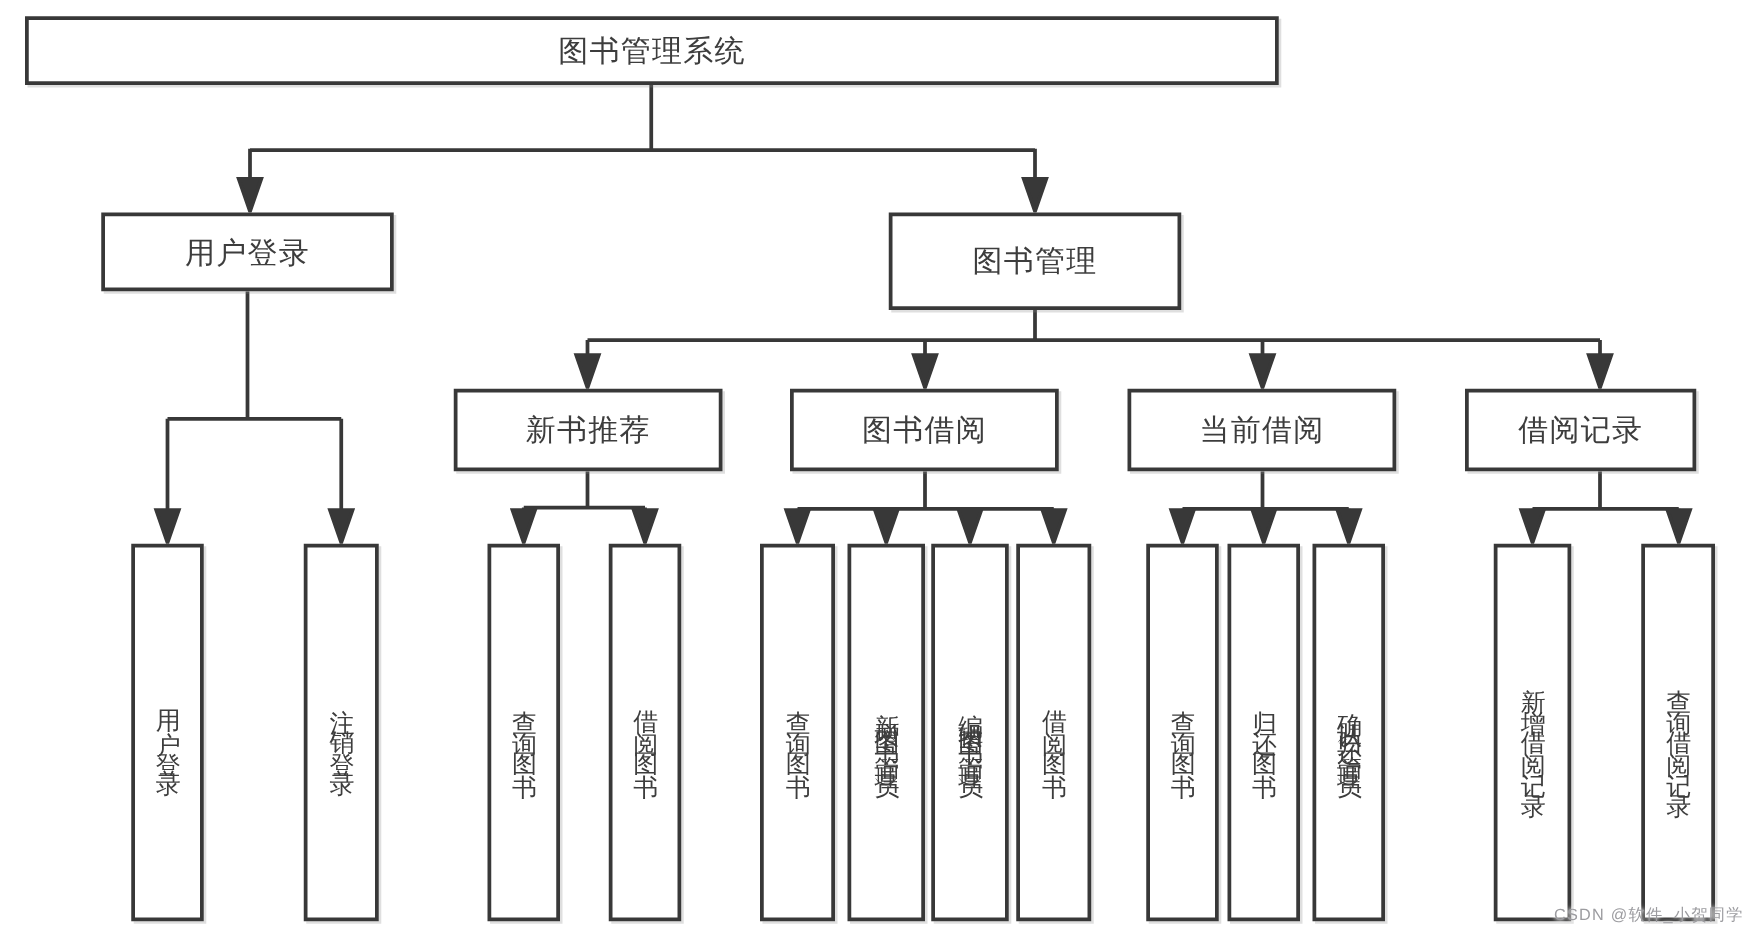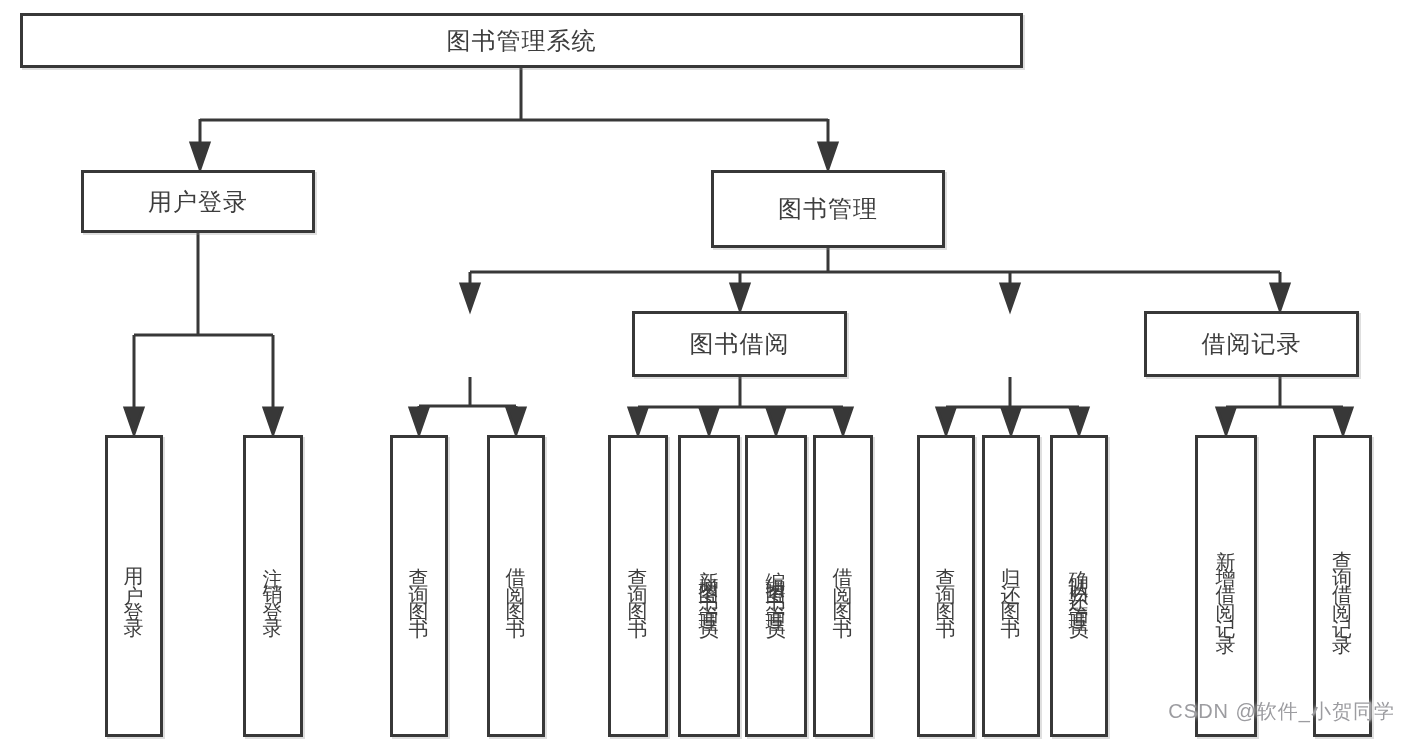--- a/index.html
+++ b/index.html
@@ -37,23 +37,23 @@
   }
   .node.v {
     writing-mode: vertical-rl;
     text-orientation: mixed;
     font-size: 20px;
     line-height: 1;
   }
   .watermark {
     position: absolute;
     right: 10px;
-    bottom: 22px;
+    bottom: 6px;
     z-index: 10;
-    font-size: 20px;
+    font-size: 13px;
     color: #9c9ca0;
     letter-spacing: 1px;
     text-shadow: 0 0 3px #ffffff, 0 0 5px #ffffff;
     white-space: nowrap;
   }
 </style>
 </head>
 <body>
 
 <div class="stage">
@@ -106,22 +106,24 @@
       <polygon points="1217,408 1235,408 1226,434"></polygon>
       <polygon points="1334,408 1352,408 1343,434"></polygon>
     </g>
   </svg>
 
   <div class="node h" style="left:20px; top:13px; width:1003px; height:55px;">图书管理系统</div>
 
   <div class="node h" style="left:81px; top:170px; width:234px; height:63px;">用户登录</div>
   <div class="node h" style="left:711px; top:170px; width:234px; height:78px;">图书管理</div>
 
+  <div class="node h" style="left:363px; top:311px; width:215px; height:66px;">新书推荐</div>
   <div class="node h" style="left:632px; top:311px; width:215px; height:66px;">图书借阅</div>
-  <div class="node h" style="left:1144px; top:311px; width:215px; height:66px;">借阅记录</div>
+  <div class="node h" style="left:902px; top:311px; width:215px; height:66px;">当前借阅</div>
+  <div class="node h" style="left:1172px; top:311px; width:185px; height:66px;">借阅记录</div>
 
   <div class="node v" style="left: 105px; top: 435px; width: 58px; height: 302px; letter-spacing: 17px;">用户登录</div>
   <div class="node v" style="left: 243px; top: 435px; width: 60px; height: 302px; letter-spacing: 17px;">注销登录</div>
 
   <div class="node v" style="left: 390px; top: 435px; width: 58px; height: 302px; letter-spacing: 17px;">查询图书</div>
   <div class="node v" style="left: 487px; top: 435px; width: 58px; height: 302px; letter-spacing: 17px;">借阅图书</div>
 
   <div class="node v" style="left: 608px; top: 435px; width: 60px; height: 302px; letter-spacing: 17px;">查询图书</div>
   <div class="node v" style="left: 678px; top: 435px; width: 62px; height: 302px; letter-spacing: 7px;">新增图书（管理员）</div>
   <div class="node v" style="left: 745px; top: 435px; width: 62px; height: 302px; letter-spacing: 7px;">编辑图书（管理员）</div>

